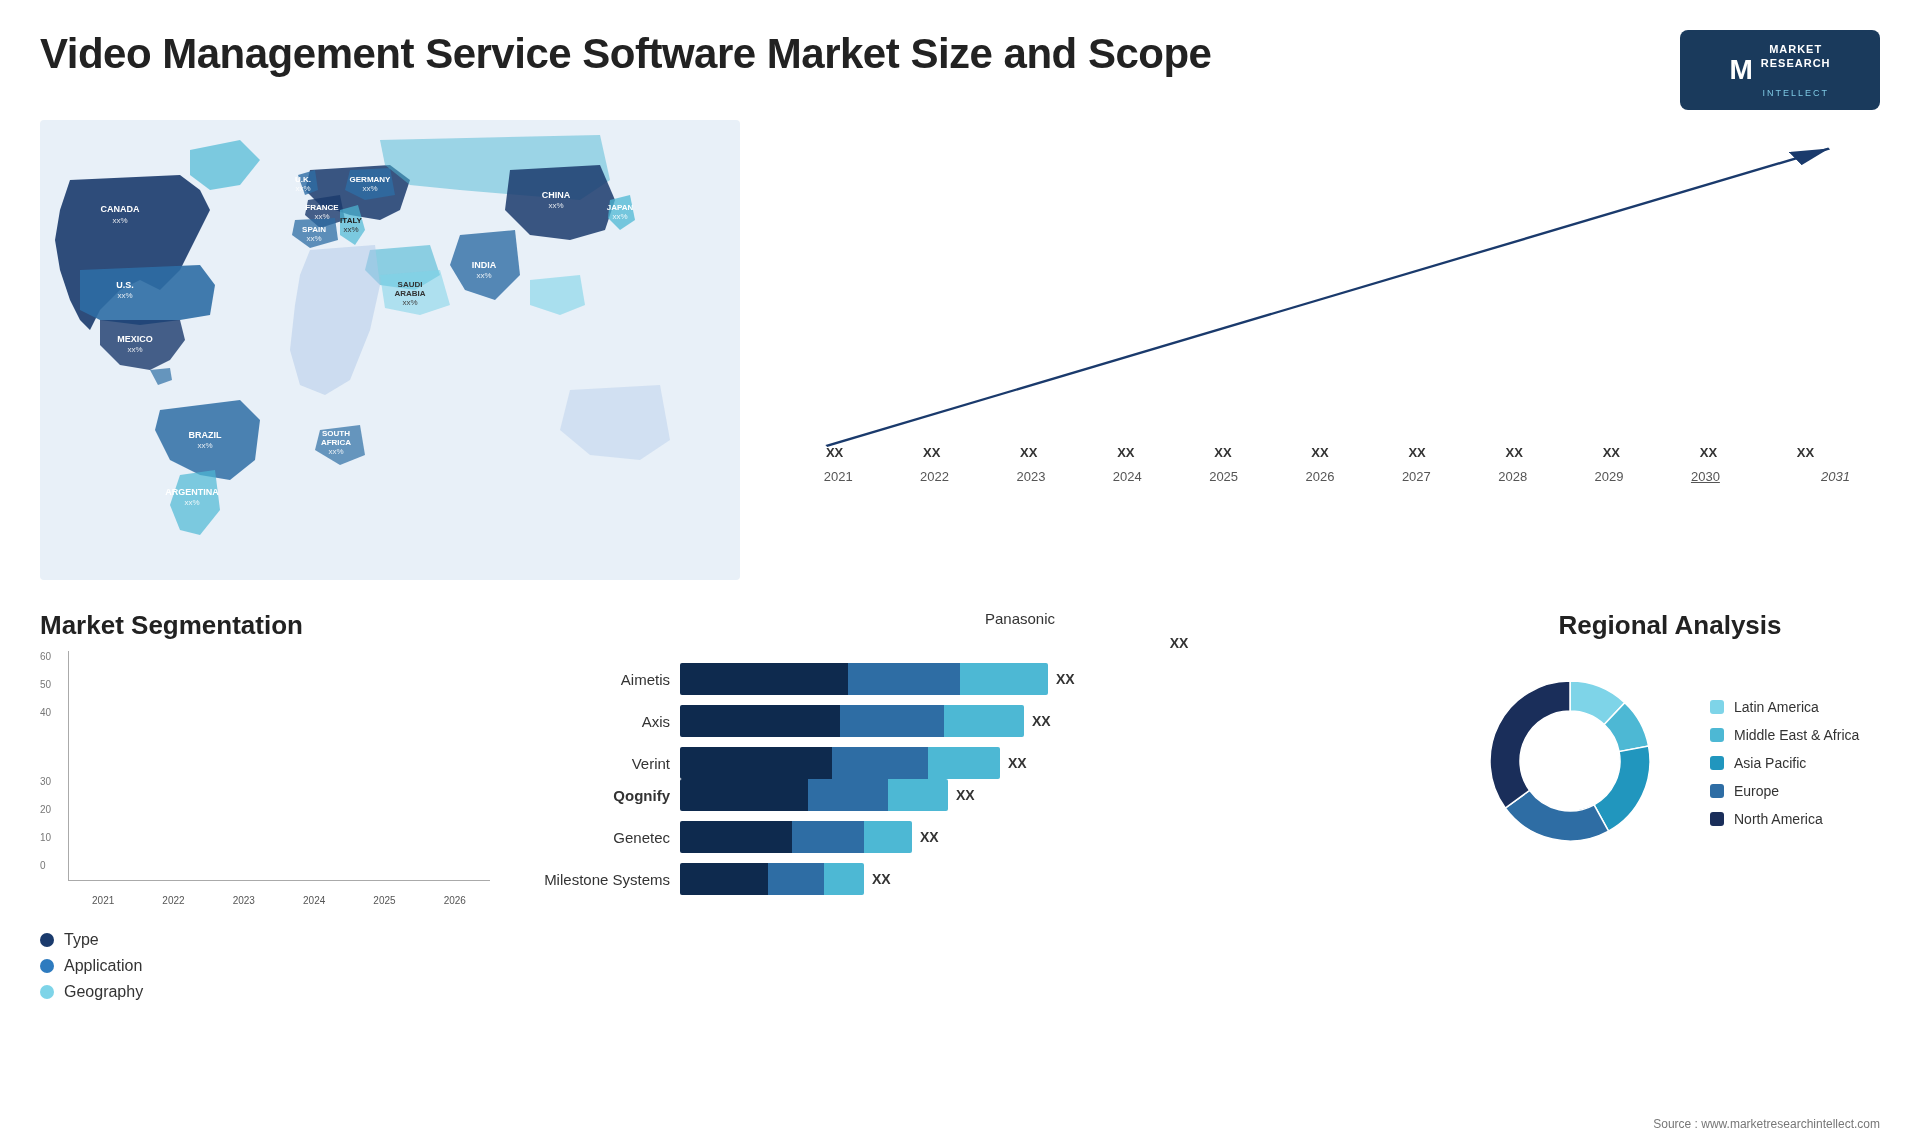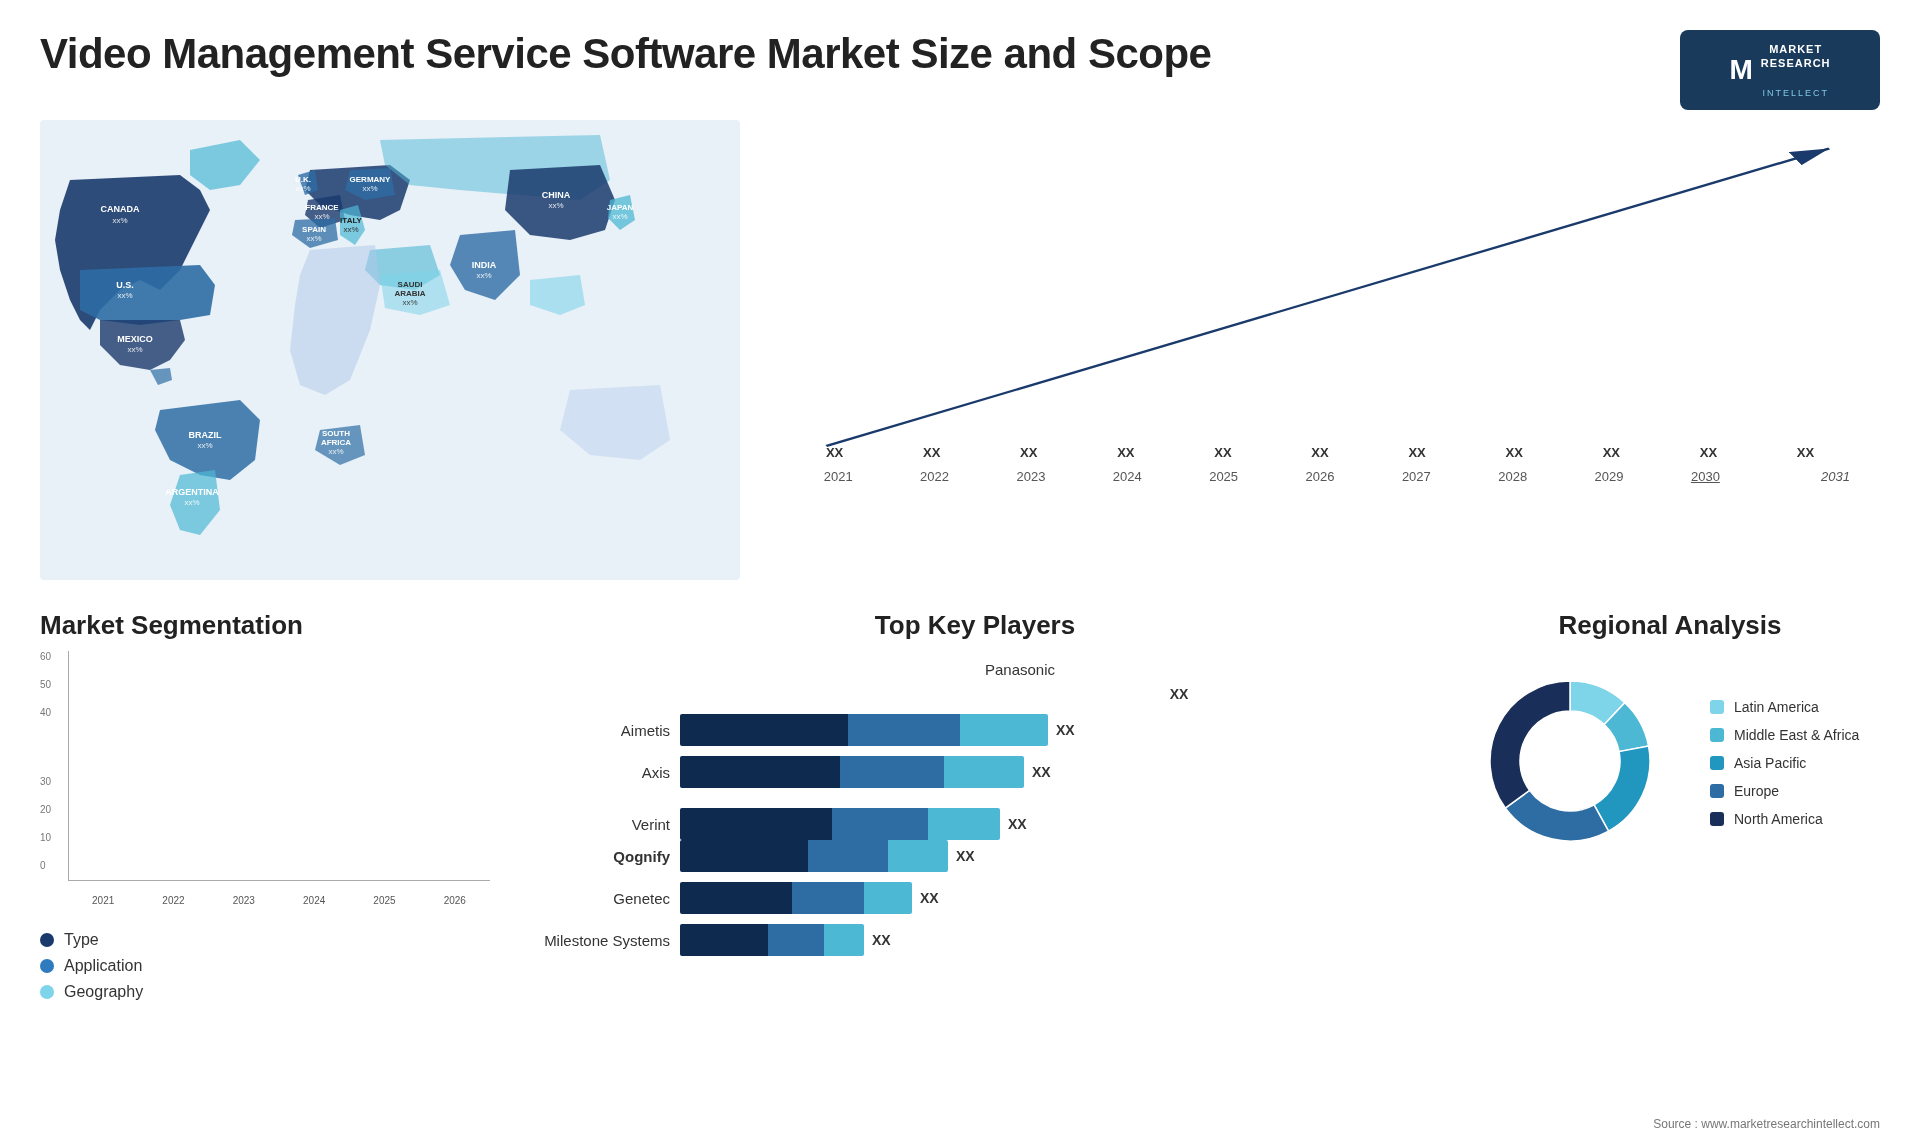--- a/index.html
+++ b/index.html
@@ -507,21 +507,20 @@
         <span>Application</span>
       </div>
       <div class="legend-item">
         <div class="legend-dot" style="background:#7ed4e8;"></div>
         <span>Geography</span>
       </div>
     </div>
   </div>
 
   <div class="players-container">
-    <div class="players-title">Top Key Players</div>
     <div id="players-list">
         <div style="display: flex; align-items: center; margin-bottom: 4px; gap: 0; flex-direction: column;">
           <div style="width: 160px; font-size: 15px; color: rgb(51, 51, 51); text-align: right; flex-shrink: 0;">Panasonic</div>
           <div style="flex: 1 1 0%; height: 32px; display: flex; align-items: center;">
             <div style="height: 100%; display: flex; border-radius: 2px; overflow: hidden; width: 400px;">
               <div style="width: 180px; height: 100%; background: rgb(14, 42, 78);"></div>
               <div style="width: 120px; height: 100%; background: rgb(46, 109, 164);"></div>
               <div style="width: 100px; height: 100%; background: rgb(77, 184, 212);"></div>
             </div>
             <div style="font-size: 14px; font-weight: 700; color: rgb(51, 51, 51); margin-left: 8px; line-height: 32px;">XX</div>
@@ -531,21 +530,21 @@
           <div style="width: 160px; font-size: 15px; color: rgb(51, 51, 51); text-align: right; flex-shrink: 0;">Aimetis</div>
           <div style="flex: 1 1 0%; height: 32px; display: flex; align-items: center;">
             <div style="height: 100%; display: flex; border-radius: 2px; overflow: hidden; width: 368px;">
               <div style="width: 168px; height: 100%; background: rgb(14, 42, 78);"></div>
               <div style="width: 112px; height: 100%; background: rgb(46, 109, 164);"></div>
               <div style="width: 88px; height: 100%; background: rgb(77, 184, 212);"></div>
             </div>
             <div style="font-size: 14px; font-weight: 700; color: rgb(51, 51, 51); margin-left: 8px; line-height: 32px;">XX</div>
           </div>
         </div>
-        <div style="display: flex; align-items: center; margin-bottom: 20px; gap: 10px;">
+        <div style="display: flex; align-items: center; margin-bottom: 10px; gap: 10px;">
           <div style="width: 160px; font-size: 15px; color: rgb(51, 51, 51); text-align: right; flex-shrink: 0;">Axis</div>
           <div style="flex: 1 1 0%; height: 32px; display: flex; align-items: center;">
             <div style="height: 100%; display: flex; border-radius: 2px; overflow: hidden; width: 344px;">
               <div style="width: 160px; height: 100%; background: rgb(14, 42, 78);"></div>
               <div style="width: 104px; height: 100%; background: rgb(46, 109, 164);"></div>
               <div style="width: 80px; height: 100%; background: rgb(77, 184, 212);"></div>
             </div>
             <div style="font-size: 14px; font-weight: 700; color: rgb(51, 51, 51); margin-left: 8px; line-height: 32px;">XX</div>
           </div>
         </div>

